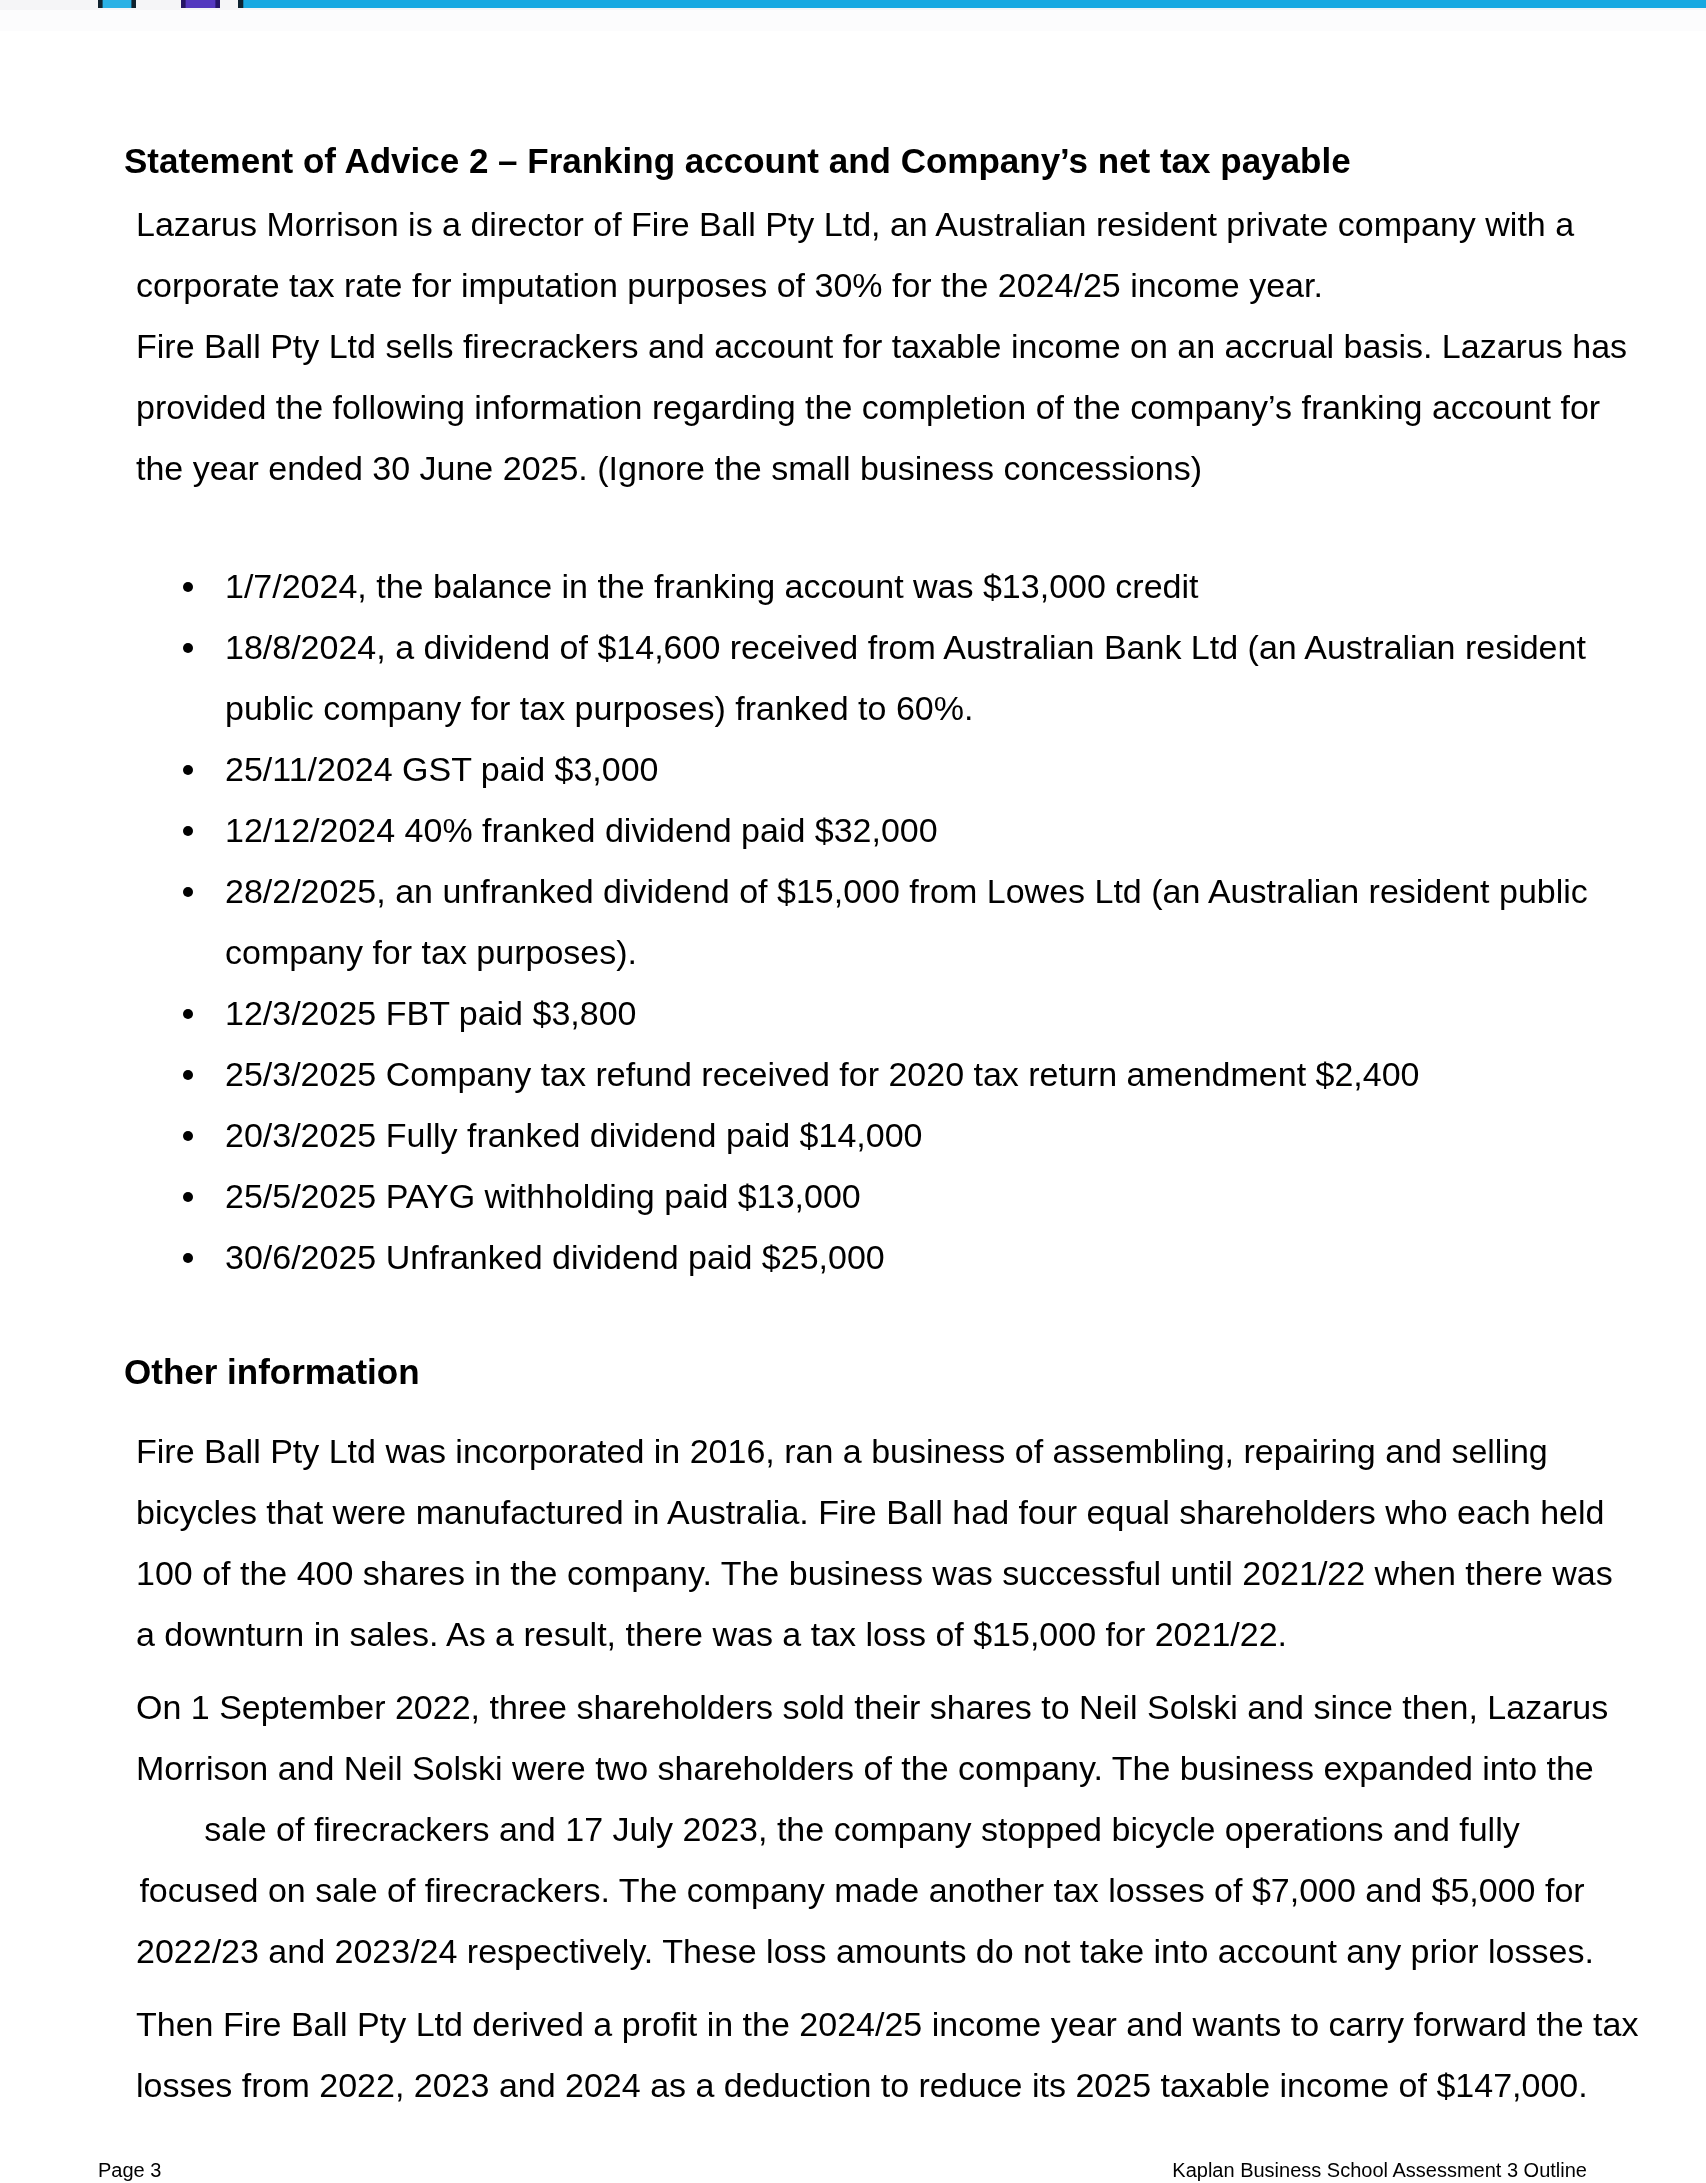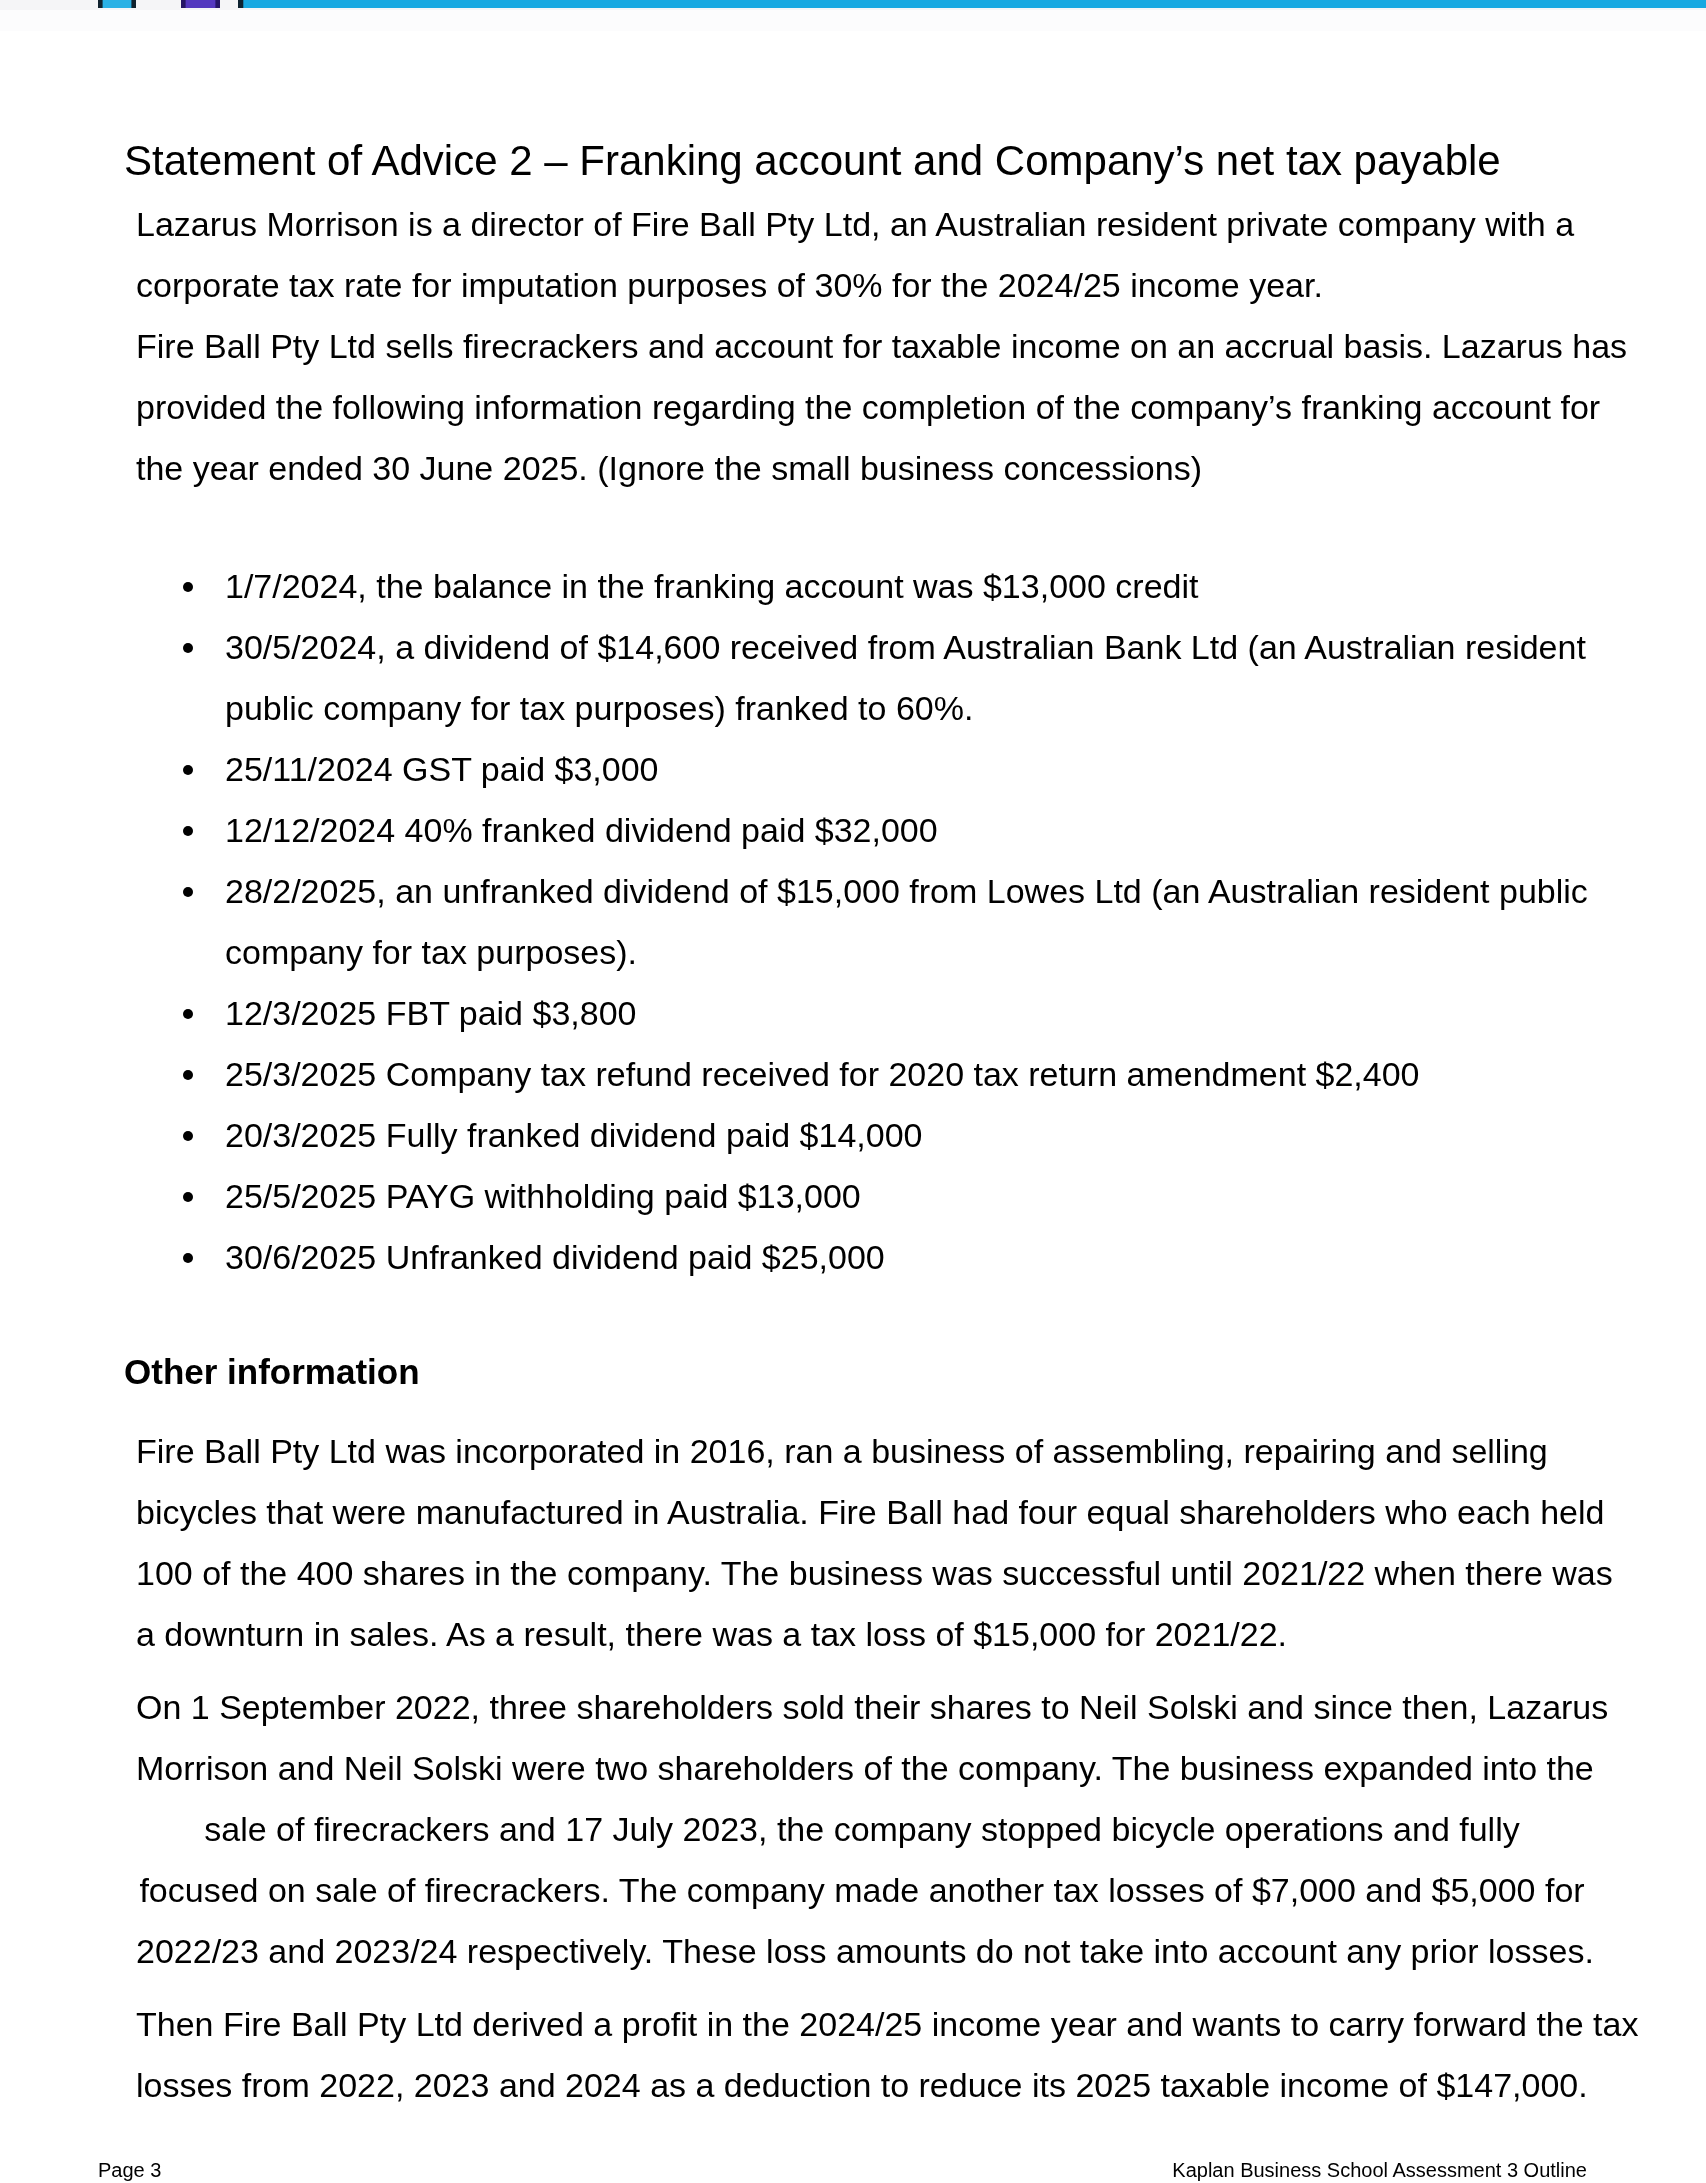--- a/index.html
+++ b/index.html
@@ -44,22 +44,22 @@
   .page {
     position:absolute; left:124px; top:30.5px; width:1476px;
   }
   .line {
     font-size:34px;
     line-height:61px;
     white-space:nowrap;
   }
   .title {
     margin:99px 0 0 0;
-    font-size:42px;
-    font-weight:normal;
+    font-size:35px;
+    font-weight:bold;
     line-height:61px;
     white-space:nowrap;
   }
   .para { margin:12px; }
   .para-intro { margin-top:3.8px; }
   .bullets {
     margin:57px 0 0 0;
     padding:0;
     list-style:none;
   }
@@ -116,21 +116,21 @@
       <div class="line">the year ended 30 June 2025. (Ignore the small business concessions)</div>
     </div>
 
     <ul class="bullets">
       <li class="bullet">
         <span class="dot"></span>
         <div class="line">1/7/2024, the balance in the franking account was $13,000 credit</div>
       </li>
       <li class="bullet">
         <span class="dot"></span>
-        <div class="line">30/5/2024, a dividend of $14,600 received from Australian Bank Ltd (an Australian resident</div>
+        <div class="line">18/8/2024, a dividend of $14,600 received from Australian Bank Ltd (an Australian resident</div>
         <div class="line">public company for tax purposes) franked to 60%.</div>
       </li>
       <li class="bullet">
         <span class="dot"></span>
         <div class="line">25/11/2024 GST paid $3,000</div>
       </li>
       <li class="bullet">
         <span class="dot"></span>
         <div class="line">12/12/2024 40% franked dividend paid $32,000</div>
       </li>

